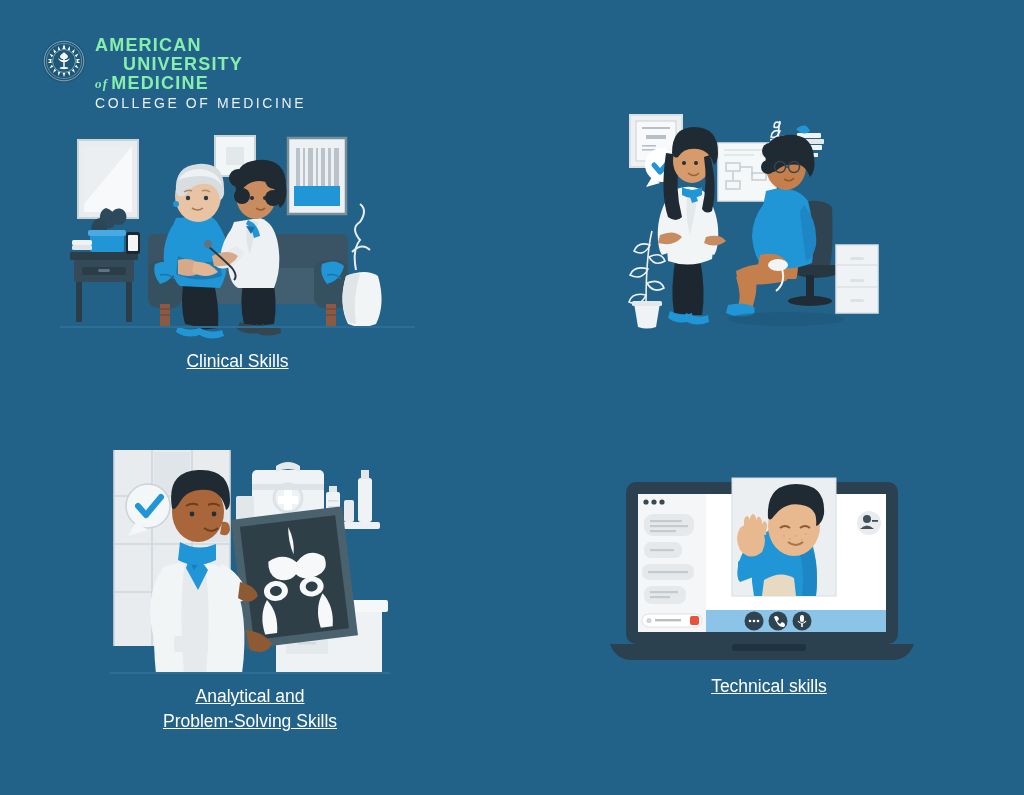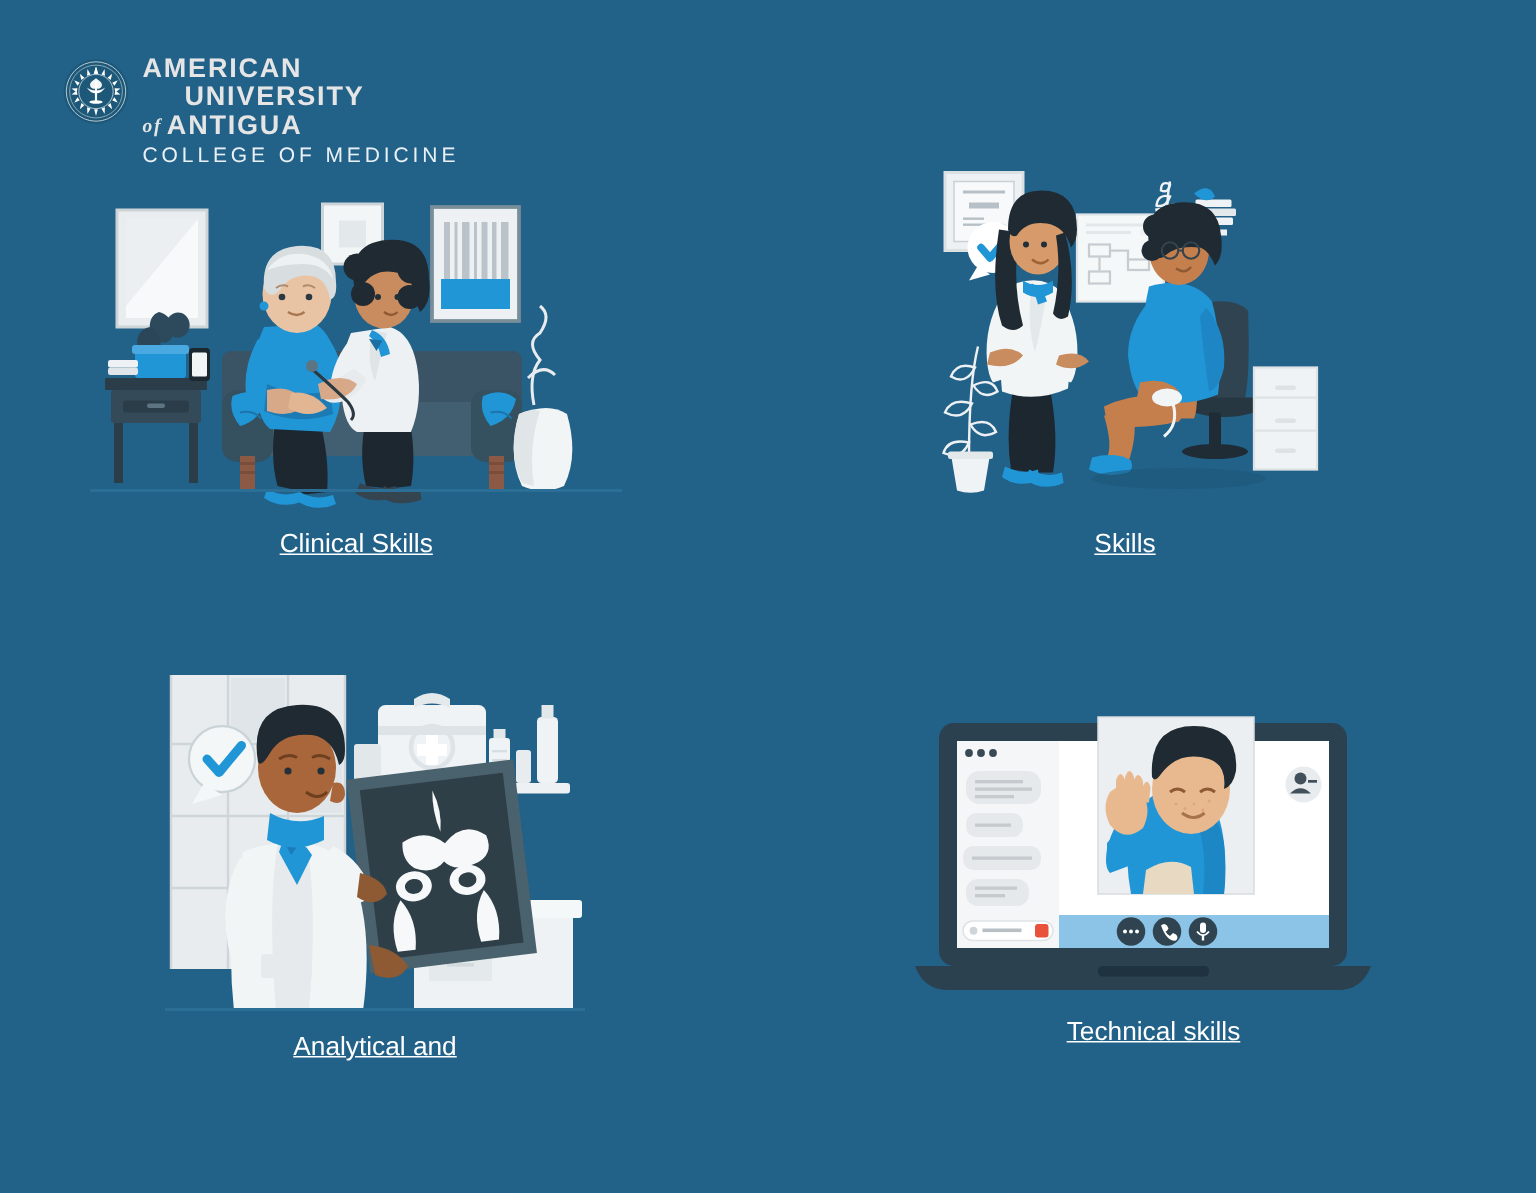--- a/index.html
+++ b/index.html
@@ -9,21 +9,21 @@
     font-family:"Liberation Sans", sans-serif;
     overflow:hidden;
     position:relative;
   }
   .stage{position:absolute;inset:0;}
 
   
   .logo{position:absolute;left:42px;top:36px;display:flex;align-items:flex-start;gap:9px;}
   .seal{width:44px;height:44px;flex:0 0 44px;margin-top:3px;}
   .logo-words{display:flex;flex-direction:column;line-height:1;}
-  .lw{color:#e5e5e5;font-weight:bold;letter-spacing:.5px;}
+  .lw{color:#86efac;font-weight:bold;letter-spacing:.5px;}
   .lw1{font-size:18px;letter-spacing:1.2px;}
   .lw2{font-size:18px;letter-spacing:1.2px;margin-top:1px;margin-left:28px;}
   .lw3{font-size:18px;letter-spacing:1.2px;margin-top:1px;display:flex;align-items:center;gap:3px;}
   .of{font-style:italic;font-weight:bold;font-size:13px;font-family:"Liberation Serif",serif;}
   .lw4{font-size:14px;letter-spacing:2.6px;margin-top:4px;font-weight:normal;color:#eaf1f6;}
 
   
   .cell{position:absolute;}
   .caption{
     color:#ffffff;text-align:center;font-size:17.5px;line-height:1.45;
@@ -92,21 +92,21 @@
         <path d="M50 30 c-5 4 -9 6 -9 10 c0 4 4 6 9 6 c5 0 9-2 9-6 c0-4 -4-6 -9-10z" opacity=".95"></path>
         <path d="M36 44 c4 6 8 9 14 9 c6 0 10-3 14-9 c-4 3 -8 4.5 -14 4.5 c-6 0 -10 -1.5 -14 -4.5z"></path>
         <ellipse cx="50" cy="66" rx="10" ry="2.6"></ellipse>
       </g>
     </svg>
     <div class="logo-words">
       <div class="lw lw1">AMERICAN</div>
       <div class="lw lw2">UNIVERSITY</div>
       <div class="lw lw3">
         <span class="of">of</span>
-        <span>ANTIGUA</span>
+        <span>MEDICINE</span>
       </div>
       <div class="lw lw4">COLLEGE OF MEDICINE</div>
     </div>
   </div>
 
   <div class="cell" id="cell-clinical">
     <svg class="art" width="355" height="215" viewBox="0 0 355 215">
 
       <g>
         <rect x="18" y="10" width="60" height="78" fill="#e9edef" stroke="#cdd4d8" stroke-width="2"></rect>
@@ -374,21 +374,20 @@
         <path d="M110 50 q8 30 2 56 q-6 4 -10 -2 q6 -26 2 -52z" fill="#1f2a33"></path>
         <circle cx="96" cy="58" r="2" fill="#22303a"></circle>
         <circle cx="84" cy="58" r="2" fill="#22303a"></circle>
         <path d="M88 68 q6 5 11 0" stroke="#9a6337" stroke-width="1.6" fill="none"></path>
         <path d="M82 82 q10 6 20 0 l0 8 q-10 6 -20 0z" fill="#2196d6"></path>
       </g>
 
       <ellipse cx="186" cy="214" rx="58" ry="7" fill="#1d5878" opacity=".55"></ellipse>
     </svg>
     <div class="caption">
-      <div>Skills</div>
     </div>
   </div>
 
   <div class="cell" id="cell-analytical">
     <svg class="art" width="300" height="240" viewBox="0 0 300 240">
 
       <g>
         <rect x="14" y="10" width="116" height="196" fill="#e8ecee"></rect>
         <g stroke="#cfd6da" stroke-width="1.6" fill="none">
           <path d="M14 10 v196"></path>
@@ -483,20 +482,21 @@
         <path d="M86 66 q6 -4 12 -1" stroke="#6d3f1f" stroke-width="2" fill="none"></path>
         <path d="M108 65 q6 -3 12 1" stroke="#6d3f1f" stroke-width="2" fill="none"></path>
         <path d="M104 88 q8 6 14 0" stroke="#6d3f1f" stroke-width="2" fill="none"></path>
         <path d="M80 102 q18 10 36 2 l0 16 q-20 10 -38 0z" fill="#2196d6"></path>
       </g>
 
       <rect x="10" y="232" width="280" height="2" fill="#2c6f96"></rect>
     </svg>
     <div class="caption">
       <div>Analytical and</div>
+      <div>Problem-Solving Skills</div>
     </div>
   </div>
 
   <div class="cell" id="cell-technical">
     <svg class="art" width="330" height="200" viewBox="0 0 330 200">
 
       <g>
         <rect x="22" y="12" width="272" height="162" rx="10" fill="#2b4150"></rect>
         <rect x="34" y="24" width="248" height="138" fill="#ffffff"></rect>
         <path d="M6 174 h304 q-6 16 -22 16 h-260 q-16 0 -22 -16z" fill="#2b4150"></path>

